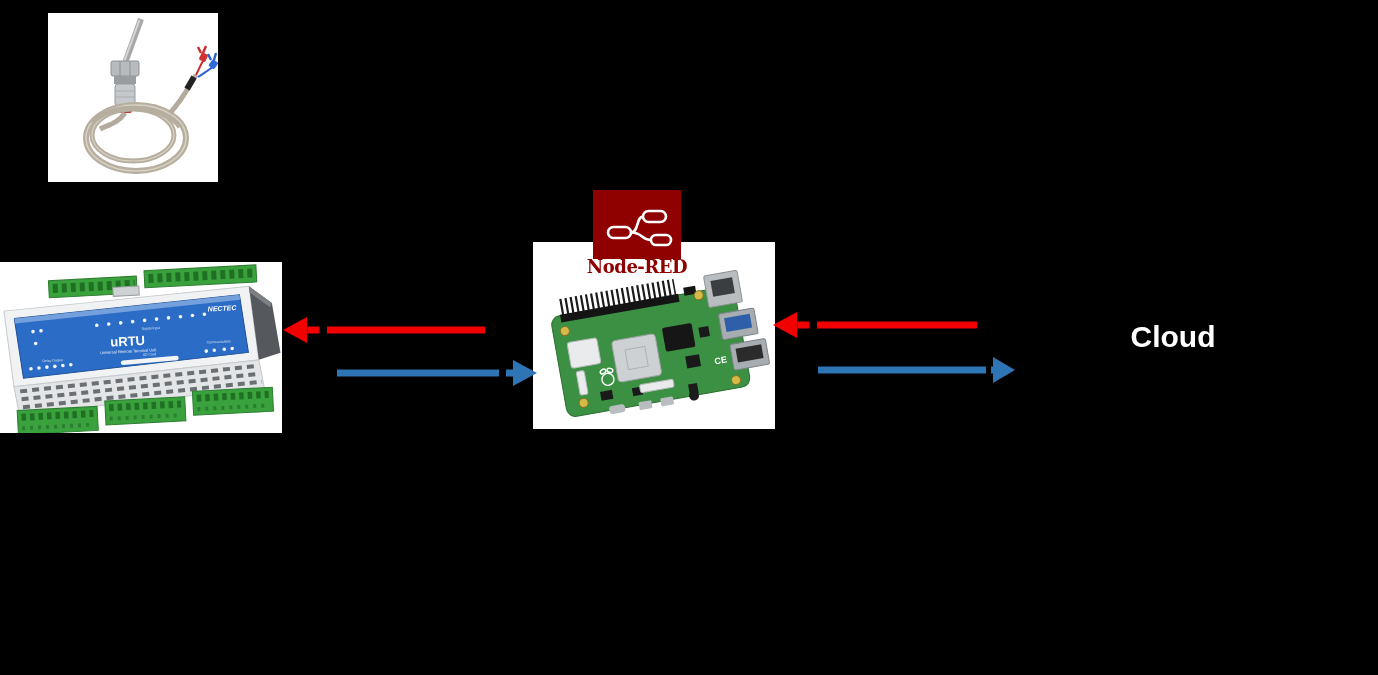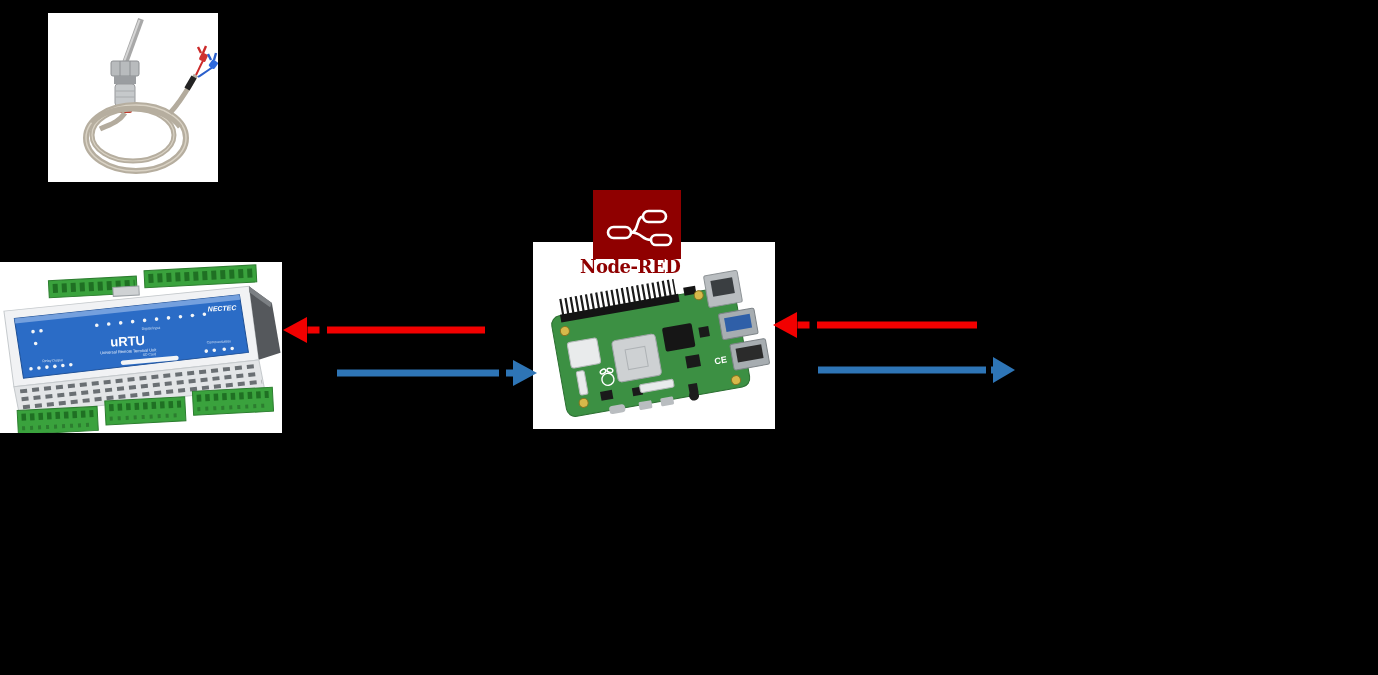--- a/index.html
+++ b/index.html
@@ -13,21 +13,21 @@
   }
   .img-box { position: absolute; background: #ffffff; }
   .img-box svg { display: block; width: 100%; height: 100%; }
   .sensor-box { left: 48px;  top: 13px;  width: 170px; height: 169px; }
   .urtu-box   { left: 0px;   top: 262px; width: 282px; height: 171px; }
   .pi-box     { left: 533px; top: 242px; width: 242px; height: 187px; }
   .nodered-logo { position: absolute; left: 593px; top: 190px; width: 88px; height: 69px; }
   .nodered-logo svg { display: block; width: 100%; height: 100%; }
   .nodered-label {
     position: absolute; left: 580px; top: 256px; width: 114px; height: 22px;
-    text-align: left; color: #8F0000;
+    text-align: center; color: #8F0000;
     font-family: "DejaVu Serif", serif; font-weight: bold;
     font-size: 18px; letter-spacing: -0.5px; line-height: 22px;
   }
   .cloud-label {
     position: absolute; left: 1098px; top: 320px; width: 150px;
     text-align: center; color: #ffffff; font-weight: bold; font-size: 30px;
     font-family: "Liberation Sans", sans-serif;
   }
   .arrow { position: absolute; }
   svg text { font-family: "Liberation Sans", sans-serif; }
@@ -205,20 +205,21 @@
         <rect x="15" y="37" width="23" height="11" rx="5.5"></rect>
         <rect x="50" y="21" width="23" height="11" rx="5.5"></rect>
         <rect x="58" y="45" width="20" height="10" rx="5"></rect>
         <path d="M38,42.5 C46,42.5 43,26.5 50,26.5"></path>
         <path d="M38,42.5 C50,42.5 48,50 58,50"></path>
       </g>
     </svg>
   </div>
   <div class="nodered-label">Node-RED</div>
 
+  <div class="cloud-label">Cloud</div>
 
   <svg class="arrow" style="left:283px; top:316px;" width="206" height="28">
     <g fill="#F20000">
       <polygon points="0,14 24,1 24,27"></polygon>
       <rect x="24.5" y="10.5" width="12" height="7"></rect>
       <rect x="44" y="10.5" width="158" height="7"></rect>
     </g>
   </svg>
 
   <svg class="arrow" style="left:337px; top:359px;" width="200" height="28">

